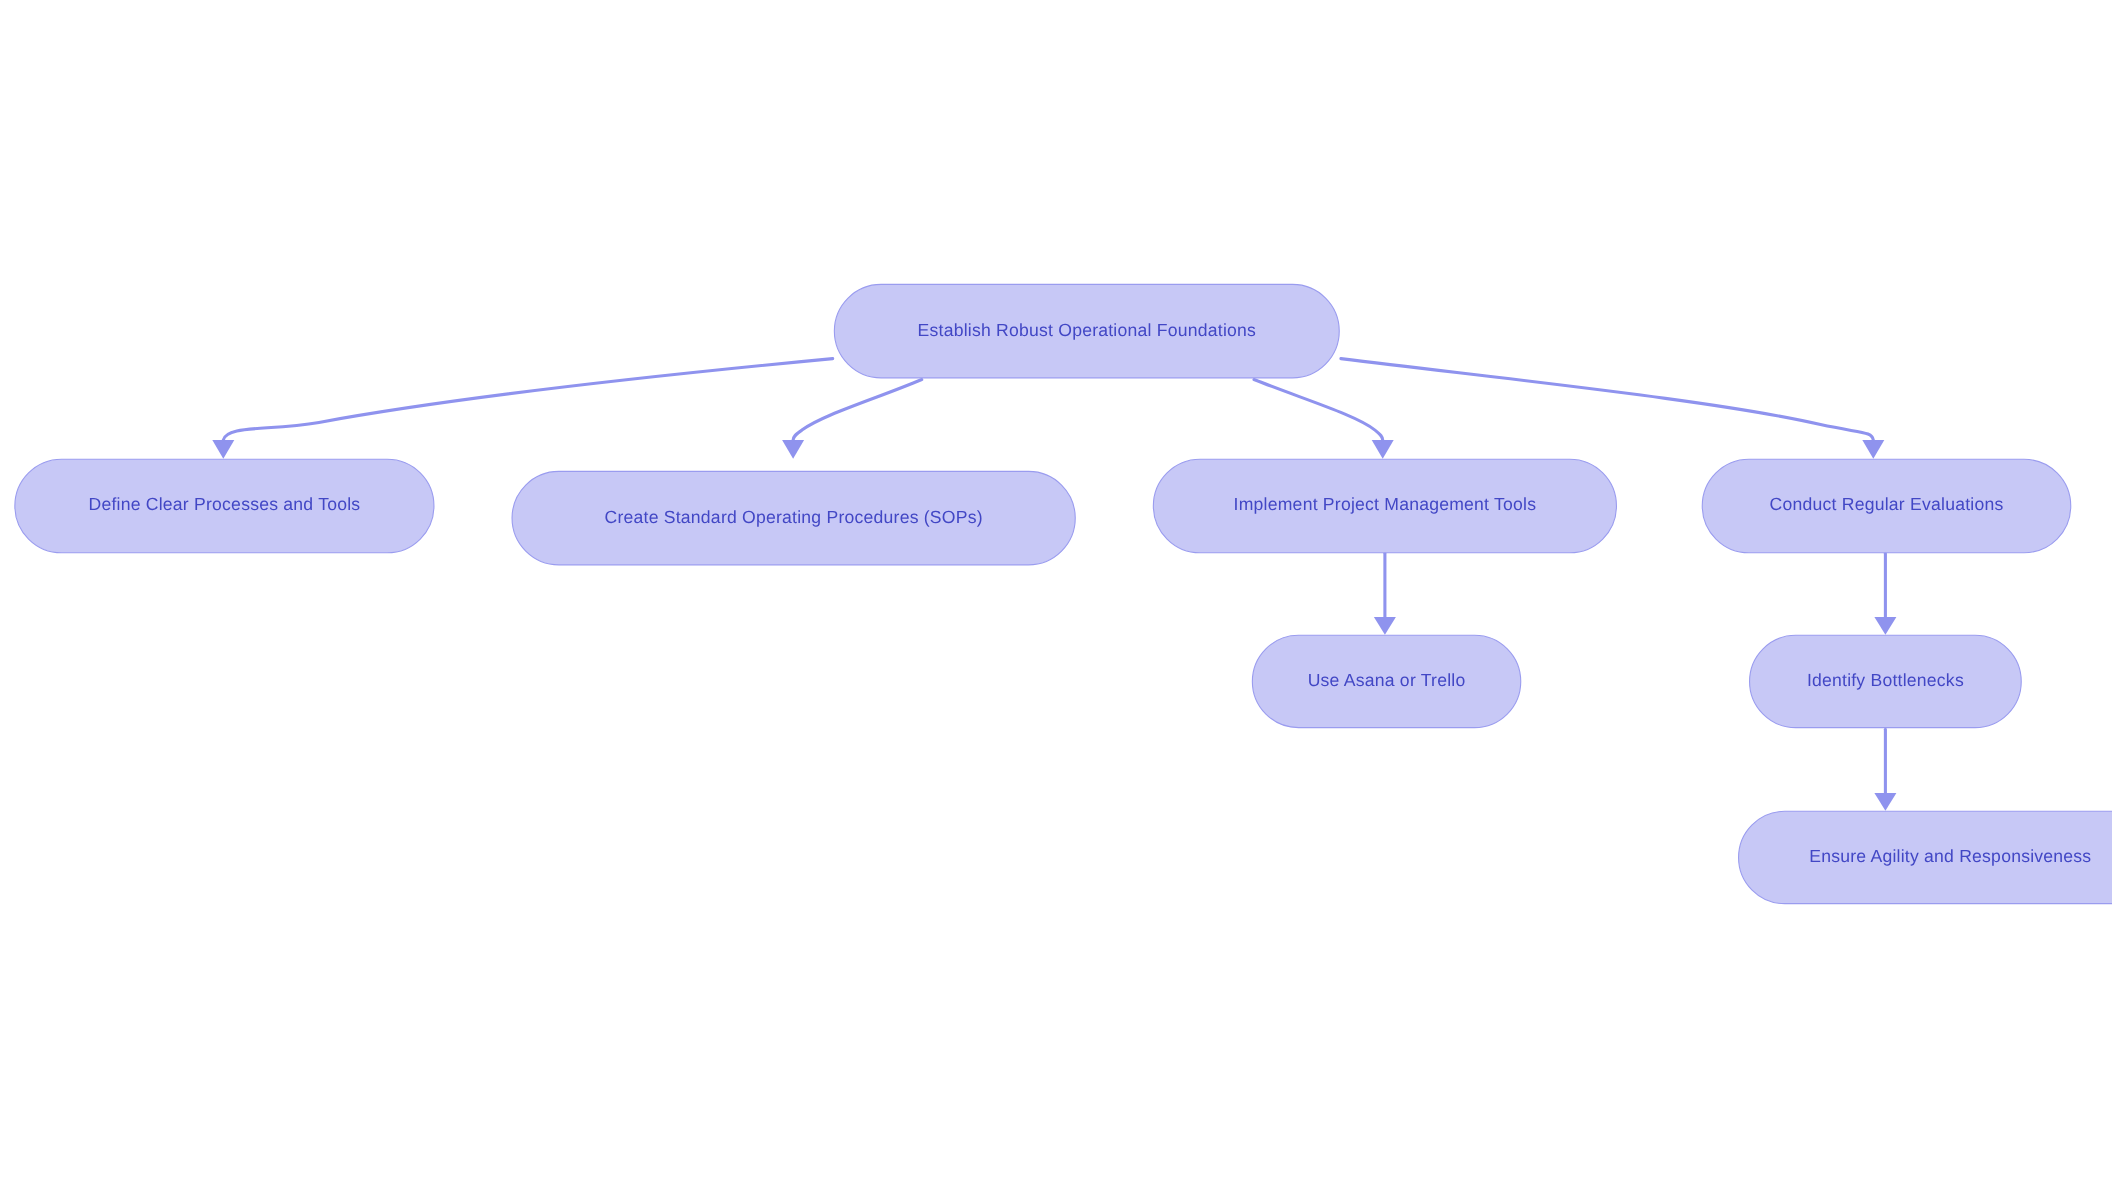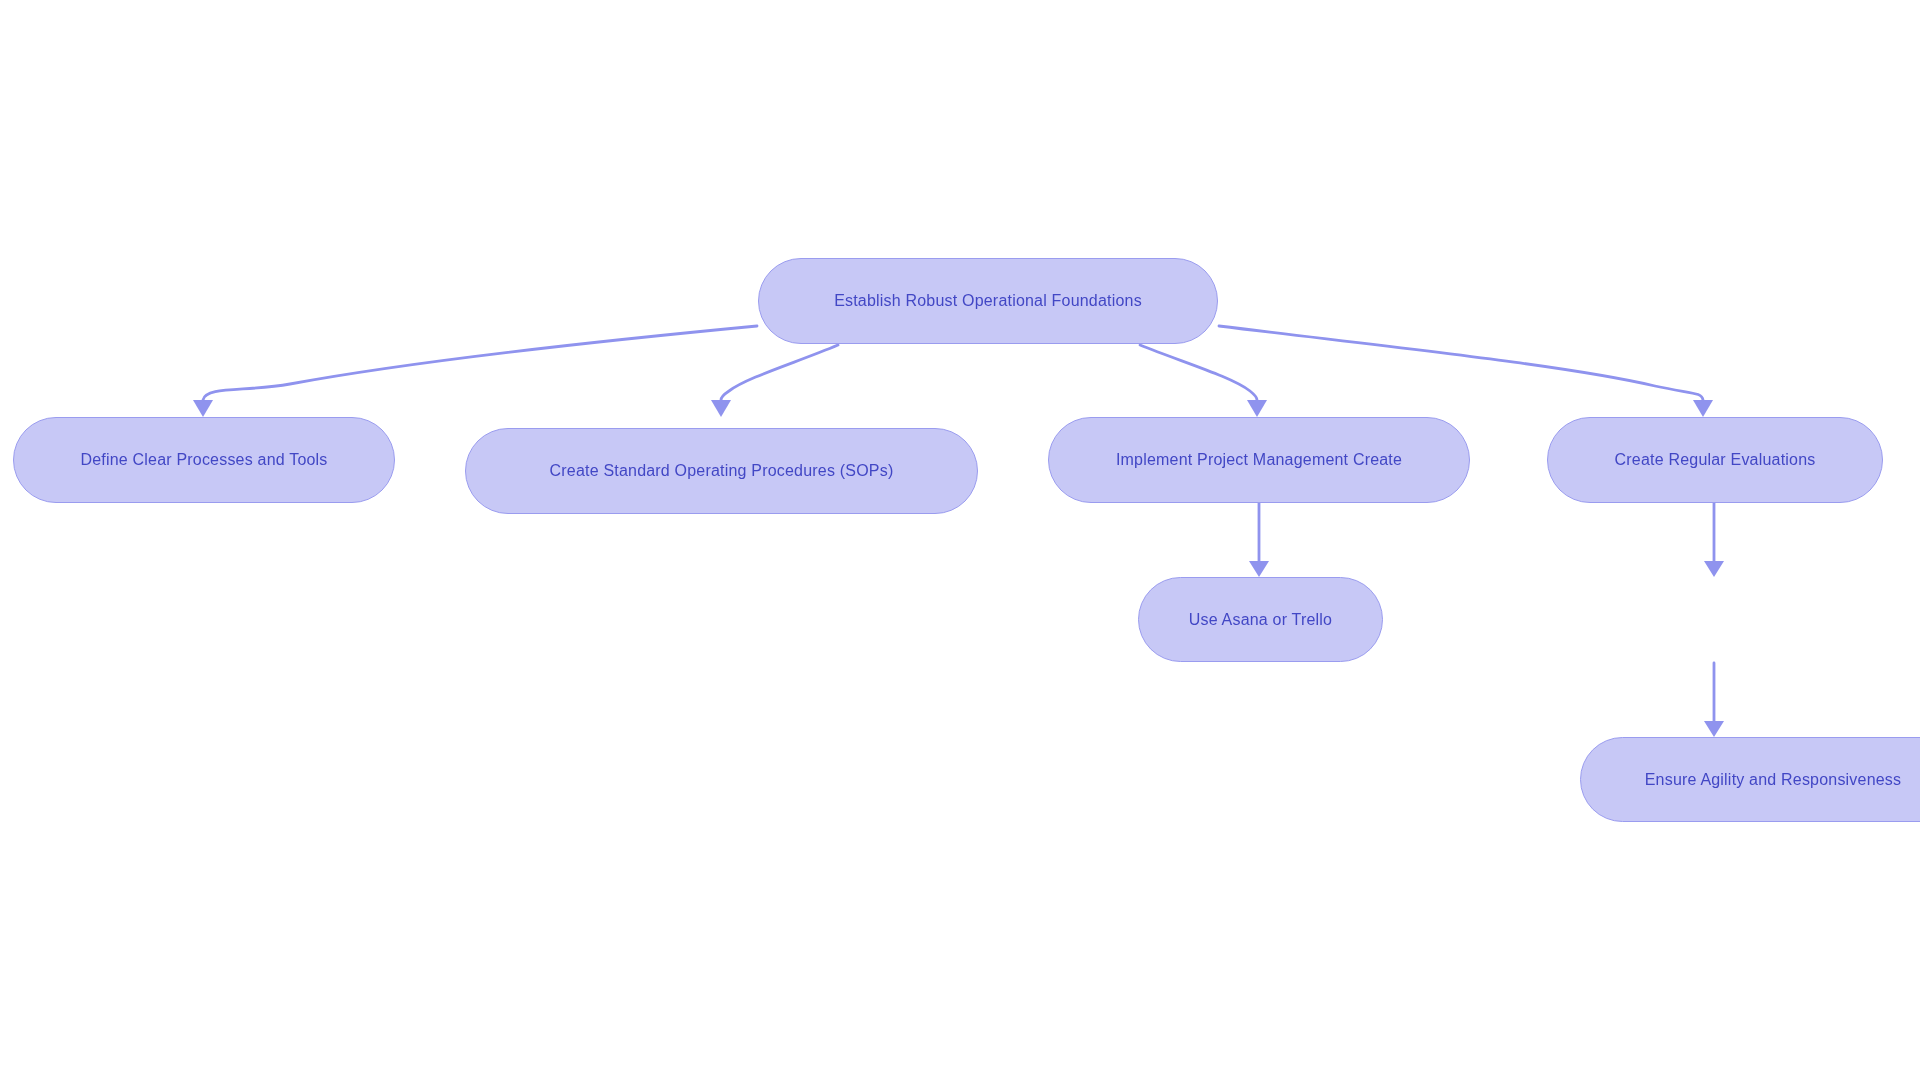--- a/index.html
+++ b/index.html
@@ -83,29 +83,32 @@
 
   <div class="node" style="left:13px; top:417px; width:382px; height:86px;">
     <span>Define Clear Processes and Tools</span>
   </div>
 
   <div class="node" style="left:465px; top:428px; width:513px; height:86px;">
     <span>Create Standard Operating Procedures (SOPs)</span>
   </div>
 
   <div class="node" style="left:1048px; top:417px; width:422px; height:86px;">
-    <span>Implement Project Management Create</span>
+    <span>Implement Project Management Tools</span>
   </div>
 
   <div class="node" style="left:1547px; top:417px; width:336px; height:86px;">
-    <span>Create Regular Evaluations</span>
+    <span>Conduct Regular Evaluations</span>
   </div>
 
   <div class="node" style="left:1138px; top:577px; width:245px; height:85px;">
     <span>Use Asana or Trello</span>
   </div>
 
+  <div class="node" style="left:1590px; top:577px; width:248px; height:85px;">
+    <span>Identify Bottlenecks</span>
+  </div>
 
   <div class="node" style="left:1580px; top:737px; width:386px; height:85px;">
     <span>Ensure Agility and Responsiveness</span>
   </div>
 
 </div>
 
 </body></html>

